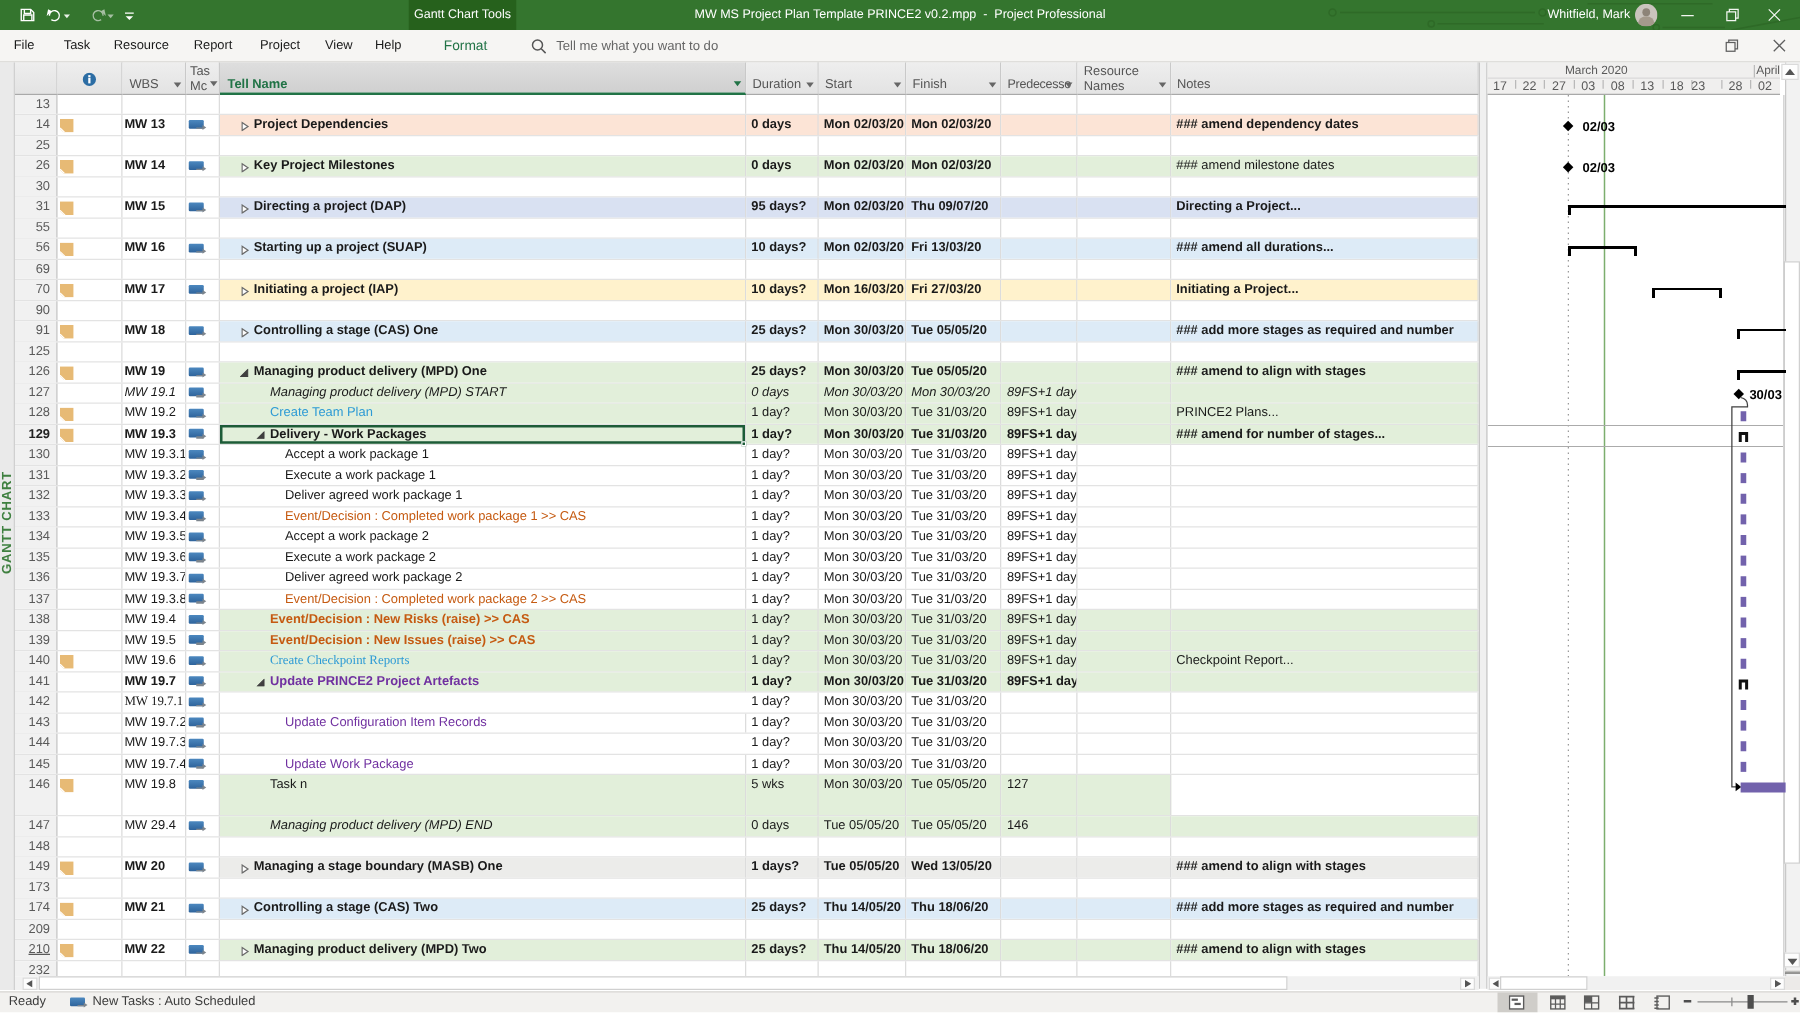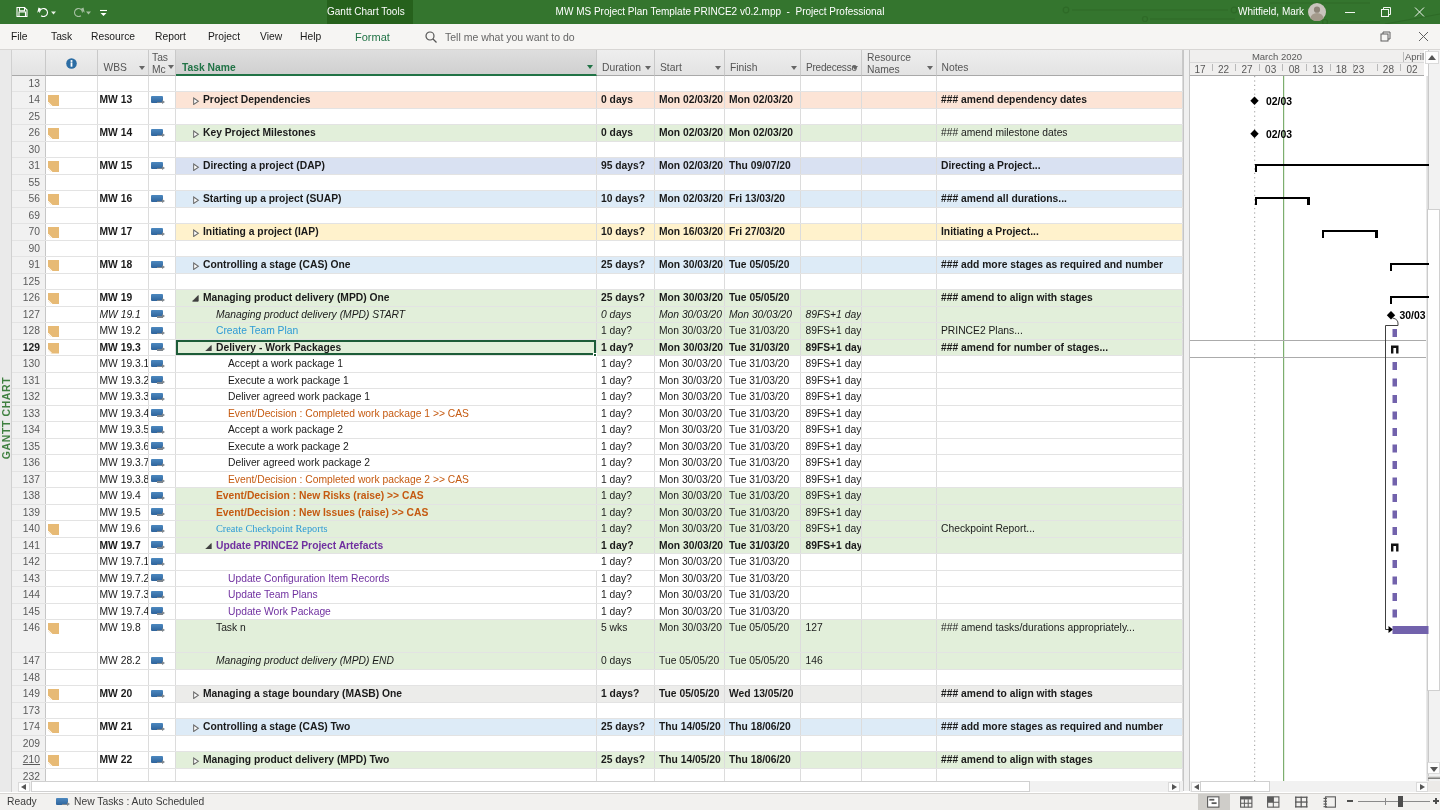--- a/index.html
+++ b/index.html
@@ -1,19 +1,19 @@
 <!DOCTYPE html>
 <html><head><meta charset="utf-8"><style>
 *{margin:0;padding:0;box-sizing:border-box}
 html,body{width:1440px;height:810px;overflow:hidden}
 body{font-family:"Liberation Sans",sans-serif;position:relative;background:#fff;font-size:10.3px;color:#1a1a1a}
 .abs{position:absolute}
 
 #title{left:0;top:0;width:1440px;height:24px;background:#34752e;color:#fff}
-#ctx{left:327px;top:0;width:86px;height:24px;background:#26611c;color:#fdfdfd;text-align:left;line-height:24px;font-size:10px}
+#ctx{left:327px;top:0;width:86px;height:24px;background:#26611c;color:#fdfdfd;text-align:center;line-height:24px;font-size:10px}
 
 #menu{left:0;top:24px;width:1440px;height:26px;background:#f6f5f3;border-bottom:1px solid #d8d6d4;color:#3b3b3b;font-size:11px}
 
 #strip{left:0;top:50px;width:12px;height:742px;background:#eaeaea;border-right:1px solid #d0d0d0}
 #striplbl{left:-39px;top:412px;width:90px;height:12px;color:#3f8040;font-size:10.5px;font-weight:bold;letter-spacing:.6px;transform:rotate(-90deg);text-align:center}
 
 .hc{position:absolute;top:50px;height:25.5px;background:linear-gradient(#eeeeee,#e3e3e3);border-right:1px solid #c9c9c9;border-bottom:1px solid #a9a9a9;color:#555;line-height:36px;overflow:hidden}
 .hc .arr{position:absolute;right:3px;bottom:5px;width:0;height:0;border-left:3.5px solid transparent;border-right:3.5px solid transparent;border-top:4px solid #666}
 
 .row{position:absolute;left:12px;width:1171px;border-bottom:1px solid #e3e3e3}
@@ -110,21 +110,21 @@
 <div class="hc" style="left:12px;width:34px;"><span style="padding-left:0px;display:inline-block;line-height:inherit"></span>
 </div>
 <div class="hc" style="left:46px;width:51.5px;"><span style="padding-left:0px;display:inline-block;line-height:inherit"></span>
 </div>
 <div class="hc" style="left:97.5px;width:51.5px;"><span style="padding-left:6px;display:inline-block;line-height:inherit">WBS</span>
 <span class="arr"></span>
 </div>
 <div class="hc" style="left:149px;width:27px;line-height:12px;padding-top:1.5px;"><span style="padding-left:3px;display:inline-block;line-height:inherit">Tas<br>Mc</span>
 <span class="arr" style="right:1px;bottom:6px"></span>
 </div>
-<div class="hc" style="left:176px;width:421px;background:linear-gradient(#dedede,#d0d0d0);color:#217346;font-weight:bold;border-bottom:2px solid #217346;height:25.5px;"><span style="padding-left:6px;display:inline-block;line-height:inherit">Task Name</span>
+<div class="hc" style="left:176px;width:421px;background:linear-gradient(#dedede,#d0d0d0);color:#217346;font-weight:bold;border-bottom:2px solid #217346;height:25.5px;"><span style="padding-left:6px;display:inline-block;line-height:inherit">Tell Name</span>
 <span class="arr" style="border-top-color:#217346"></span>
 </div>
 <div class="hc" style="left:597px;width:58px;"><span style="padding-left:5px;display:inline-block;line-height:inherit">Duration</span>
 <span class="arr"></span>
 </div>
 <div class="hc" style="left:655px;width:70px;"><span style="padding-left:5px;display:inline-block;line-height:inherit">Start</span>
 <span class="arr"></span>
 </div>
 <div class="hc" style="left:725px;width:76px;"><span style="padding-left:5px;display:inline-block;line-height:inherit">Finish</span>
 <span class="arr"></span>
@@ -714,21 +714,21 @@
 <div class="cell b " style="left:643px;width:70px;padding-left:4px;line-height:16.0px;background:#E2EFDA;">Mon 30/03/20</div>
 <div class="cell b " style="left:713px;width:76px;padding-left:4px;line-height:16.0px;background:#E2EFDA;">Tue 31/03/20</div>
 <div class="cell b " style="left:789px;width:61px;padding-left:4.5px;line-height:16.0px;background:#E2EFDA;">89FS+1 day</div>
 <div class="cell" style="left:850px;width:74.5px;background:#E2EFDA;"></div>
 <div class="cell " style="left:924.5px;width:246.5px;padding-left:4.5px;line-height:16.0px;background:#E2EFDA;"></div>
 </div>
 <div class="row" style="top:478.5px;height:16.5px;left:0">
 <div class="cell num " style="left:0;width:34px;padding-right:5px;line-height:16.0px;">142</div>
 <div class="cell" style="left:34px;width:51.5px;">
 </div>
-<div class="cell  " style="left:85.5px;width:51.5px;padding-left:2px;line-height:16.0px;">MW 19.7.1</div>
+<div class="cell  " style="left:85.5px;width:51.5px;padding-left:2px;line-height:16.0px;font-family:Liberation Serif, serif;">MW 19.7.1</div>
 <div class="cell" style="left:137px;width:27px;">
 <span class="tmode"></span>
         <span class="tma"></span>
 </div>
 <div class="cell  " style="left:585px;width:58px;padding-left:4px;line-height:16.0px;">1 day?</div>
 <div class="cell  " style="left:643px;width:70px;padding-left:4px;line-height:16.0px;">Mon 30/03/20</div>
 <div class="cell  " style="left:713px;width:76px;padding-left:4px;line-height:16.0px;">Tue 31/03/20</div>
 <div class="cell  " style="left:789px;width:61px;padding-left:4.5px;line-height:16.0px;"></div>
 <div class="cell" style="left:850px;width:74.5px;"></div>
 <div class="cell " style="left:924.5px;width:246.5px;padding-left:4.5px;line-height:16.0px;"></div>
@@ -754,23 +754,20 @@
 </div>
 <div class="row" style="top:511.5px;height:16.5px;left:0">
 <div class="cell num " style="left:0;width:34px;padding-right:5px;line-height:16.0px;">144</div>
 <div class="cell" style="left:34px;width:51.5px;">
 </div>
 <div class="cell  " style="left:85.5px;width:51.5px;padding-left:2px;line-height:16.0px;">MW 19.7.3</div>
 <div class="cell" style="left:137px;width:27px;">
 <span class="tmode"></span>
         <span class="tma"></span>
 </div>
-<div class="cell    pur" style="left:164px;width:421px;line-height:16.0px;">
-<span style="position:absolute;left:52px;top:0">Update Team Plans</span>
-      </div>
 <div class="cell  " style="left:585px;width:58px;padding-left:4px;line-height:16.0px;">1 day?</div>
 <div class="cell  " style="left:643px;width:70px;padding-left:4px;line-height:16.0px;">Mon 30/03/20</div>
 <div class="cell  " style="left:713px;width:76px;padding-left:4px;line-height:16.0px;">Tue 31/03/20</div>
 <div class="cell  " style="left:789px;width:61px;padding-left:4.5px;line-height:16.0px;"></div>
 <div class="cell" style="left:850px;width:74.5px;"></div>
 <div class="cell " style="left:924.5px;width:246.5px;padding-left:4.5px;line-height:16.0px;"></div>
 </div>
 <div class="row" style="top:528.0px;height:16.5px;left:0">
 <div class="cell num " style="left:0;width:34px;padding-right:5px;line-height:16.0px;">145</div>
 <div class="cell" style="left:34px;width:51.5px;">
@@ -801,27 +798,26 @@
         <span class="tma"></span>
 </div>
 <div class="cell    " style="left:164px;width:421px;line-height:16.0px;background:#E2EFDA;">
 <span style="position:absolute;left:40px;top:0">Task n</span>
       </div>
 <div class="cell  " style="left:585px;width:58px;padding-left:4px;line-height:16.0px;background:#E2EFDA;">5 wks</div>
 <div class="cell  " style="left:643px;width:70px;padding-left:4px;line-height:16.0px;background:#E2EFDA;">Mon 30/03/20</div>
 <div class="cell  " style="left:713px;width:76px;padding-left:4px;line-height:16.0px;background:#E2EFDA;">Tue 05/05/20</div>
 <div class="cell  " style="left:789px;width:61px;padding-left:4.5px;line-height:16.0px;background:#E2EFDA;">127</div>
 <div class="cell" style="left:850px;width:74.5px;background:#E2EFDA;"></div>
-<div class="cell " style="left:924.5px;width:246.5px;padding-left:4.5px;line-height:16.0px;background:#E2EFDA;">### amend tasks/durations appropriately...</div>
 </div>
 <div class="row" style="top:577.5px;height:16.5px;left:0">
 <div class="cell num " style="left:0;width:34px;padding-right:5px;line-height:16.0px;">147</div>
 <div class="cell" style="left:34px;width:51.5px;">
 </div>
-<div class="cell  " style="left:85.5px;width:51.5px;padding-left:2px;line-height:16.0px;">MW 28.2</div>
+<div class="cell  " style="left:85.5px;width:51.5px;padding-left:2px;line-height:16.0px;">MW 29.4</div>
 <div class="cell" style="left:137px;width:27px;">
 <span class="tmode"></span>
         <span class="tma"></span>
 </div>
 <div class="cell   i " style="left:164px;width:421px;line-height:16.0px;background:#E2EFDA;">
 <span style="position:absolute;left:40px;top:0">Managing product delivery (MPD) END</span>
       </div>
 <div class="cell  " style="left:585px;width:58px;padding-left:4px;line-height:16.0px;background:#E2EFDA;">0 days</div>
 <div class="cell  " style="left:643px;width:70px;padding-left:4px;line-height:16.0px;background:#E2EFDA;">Tue 05/05/20</div>
 <div class="cell  " style="left:713px;width:76px;padding-left:4px;line-height:16.0px;background:#E2EFDA;">Tue 05/05/20</div>

